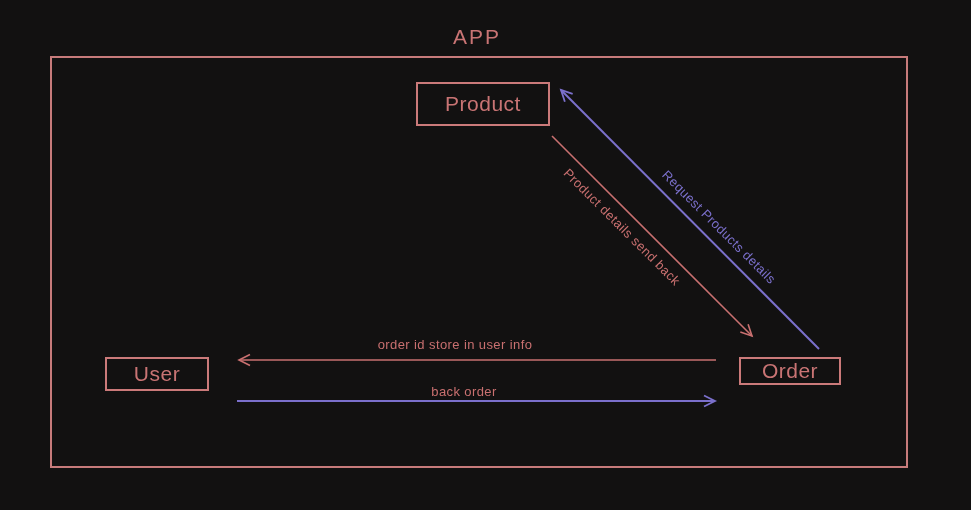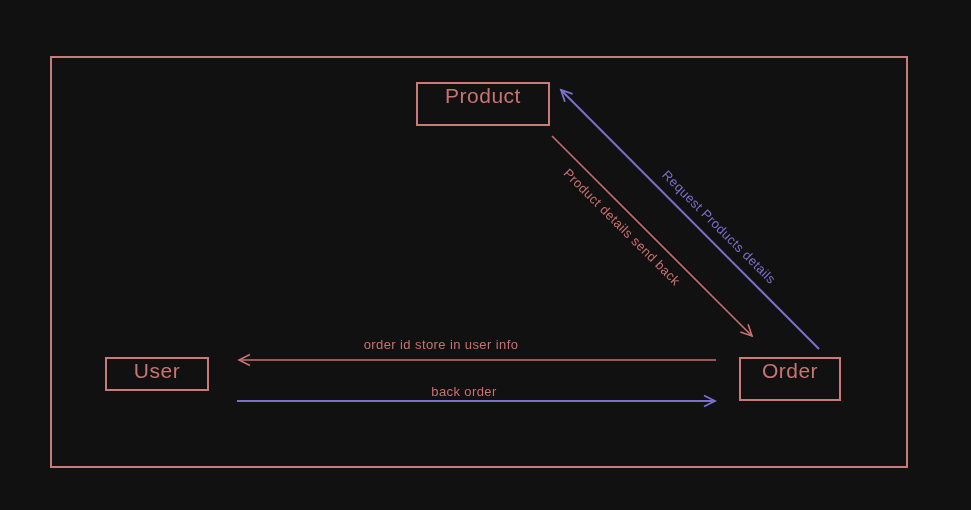--- a/index.html
+++ b/index.html
@@ -36,53 +36,54 @@
     box-sizing: border-box;
   }
   .node {
     position: absolute;
     box-sizing: border-box;
     border: 2.5px solid #cb7a7a;
     color: #c97474;
     font-size: 21px;
     letter-spacing: 0.5px;
     display: flex;
-    align-items: flex-start;
+    align-items: center;
     justify-content: center;
   }
   .node-product { left: 416px; top: 82px;  width: 134px; height: 44px; }
   .node-user    { left: 105px; top: 357px; width: 104px; height: 34px; }
-  .node-order   { left: 739px; top: 357px; width: 102px; height: 44px; }
+  .node-order   { left: 739px; top: 357px; width: 102px; height: 28px; }
   .edges-layer {
     position: absolute;
     left: 0; top: 0;
     width: 971px;
     height: 510px;
     pointer-events: none;
   }
   .edge-label {
     position: absolute;
     font-size: 13px;
     letter-spacing: 0.4px;
     white-space: nowrap;
     transform: translate(-50%, -50%);
   }
   .edge-label.salmon { color: #c97070; }
   .edge-label.purple { color: #7b70cc; }
   .edge-label.rot45 { transform: translate(-50%, -50%) rotate(45deg); }
   .lbl-request  { left: 719px; top: 227px; }
   .lbl-sendback { left: 622px; top: 227px; }
-  .lbl-orderid  { left: 441px; top: 344px; }
+  .lbl-orderid  { left: 455px; top: 344px; }
   .lbl-makes    { left: 464px; top: 391px; }
 </style>
 </head>
 <body>
 
 <div class="canvas">
 
+  <div class="title">APP</div>
 
   <div class="frame"></div>
 
   <svg class="edges-layer" viewBox="0 0 971 510" xmlns="http://www.w3.org/2000/svg">
     <defs>
       <marker id="head-purple" markerUnits="userSpaceOnUse" markerWidth="18" markerHeight="18" viewBox="0 0 18 18" refX="15" refY="9" orient="auto">
         <path d="M4,3.5 L15,9 L4,14.5" fill="none" stroke="#7b70cc" stroke-width="1.8"></path>
       </marker>
       <marker id="head-salmon" markerUnits="userSpaceOnUse" markerWidth="18" markerHeight="18" viewBox="0 0 18 18" refX="15" refY="9" orient="auto">
         <path d="M4,3.5 L15,9 L4,14.5" fill="none" stroke="#c97070" stroke-width="1.6"></path>

